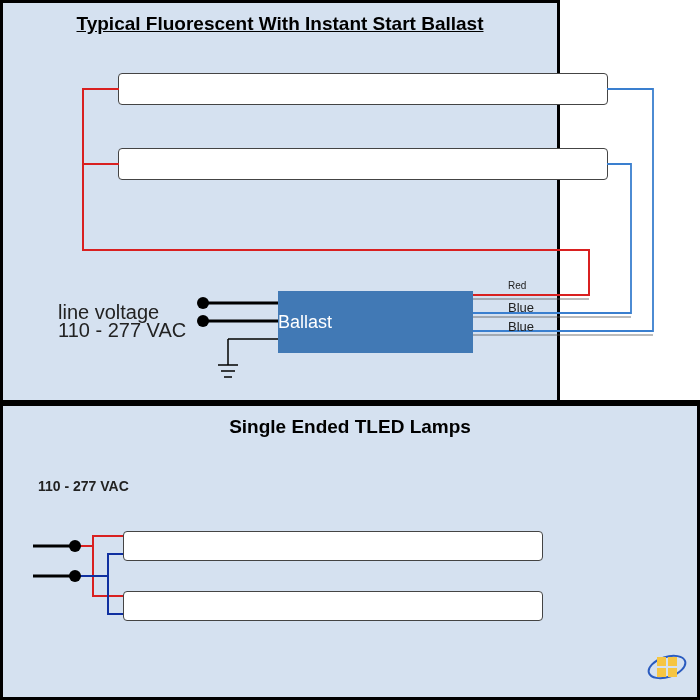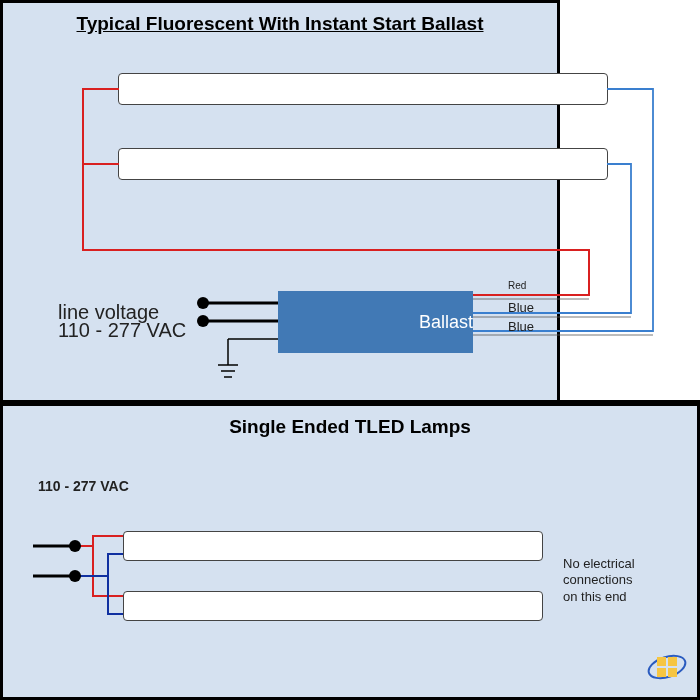--- a/index.html
+++ b/index.html
@@ -3,21 +3,21 @@
 <meta charset="utf-8">
 <style>
 *{margin:0;padding:0;box-sizing:border-box}
 body{width:700px;height:700px;font-family:Arial,sans-serif;position:relative;background:#fff}
 .panel{position:relative;background:#d5e1f0;border:3px solid #000}
 .panel1{width:560px;height:400px;border-bottom:none}
 .panel2{width:700px;height:300px;border-top:6px solid #000}
 .title{text-align:center;font-weight:bold;font-size:19px;padding:10px 0;text-decoration:underline}
 .title2{text-align:center;font-weight:bold;font-size:19px;padding:10px 0}
 .tube{position:absolute;background:#fff;border:1.5px solid #444;border-radius:4px;height:32px}
-.ballast{position:absolute;background:#4179b5;display:flex;align-items:center;justify-content:flex-end;color:#fff;font-size:18px}
+.ballast{position:absolute;background:#4179b5;display:flex;align-items:center;justify-content:flex-start;color:#fff;font-size:18px}
 .lbl{position:absolute;font-size:20px;color:#222}
 .wire{position:absolute}
 .dot{position:absolute;width:12px;height:12px;background:#000;border-radius:50%}
 .logo{position:absolute;right:10px;bottom:10px;width:40px;height:40px}
 </style>
 </head>
 <body>
 
 <div class="panel panel1">
   <div class="title">Typical Fluorescent With Instant Start Ballast</div>
@@ -79,25 +79,20 @@
     <polyline points="72,140 90,140 90,130 120,130" fill="none" stroke="#d92020" stroke-width="2"></polyline>
     <polyline points="90,140 90,190 120,190" fill="none" stroke="#d92020" stroke-width="2"></polyline>
 
     <polyline points="72,170 105,170 105,148 120,148" fill="none" stroke="#1030a0" stroke-width="2"></polyline>
     <polyline points="105,170 105,208 120,208" fill="none" stroke="#1030a0" stroke-width="2"></polyline>
   </svg>
 
   <div class="dot" style="left:66px;top:134px"></div>
   <div class="dot" style="left:66px;top:164px"></div>
 
-  <div class="lbl" style="left:560px;top:150px;font-size:13px;line-height:1.25">
-    <div>No electrical</div>
-    <div>connections</div>
-    <div>on this end</div>
-  </div>
 
   <svg class="logo" viewBox="0 0 40 40">
     <ellipse cx="20" cy="20" rx="19" ry="10" fill="none" stroke="#2a5bbf" stroke-width="2" transform="rotate(-18 20 20)"></ellipse>
     <rect x="10" y="10" width="9" height="9" fill="#f6c542"></rect>
     <rect x="21" y="10" width="9" height="9" fill="#f6c542"></rect>
     <rect x="10" y="21" width="9" height="9" fill="#f6c542"></rect>
     <rect x="21" y="21" width="9" height="9" fill="#f6c542"></rect>
   </svg>
 </div>
 

